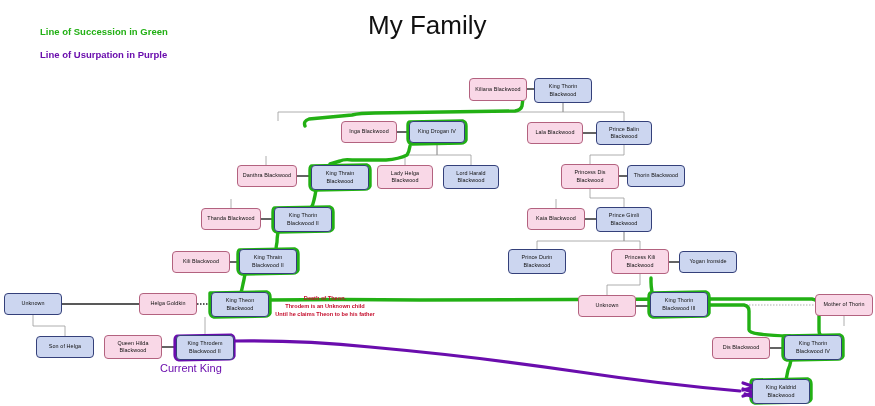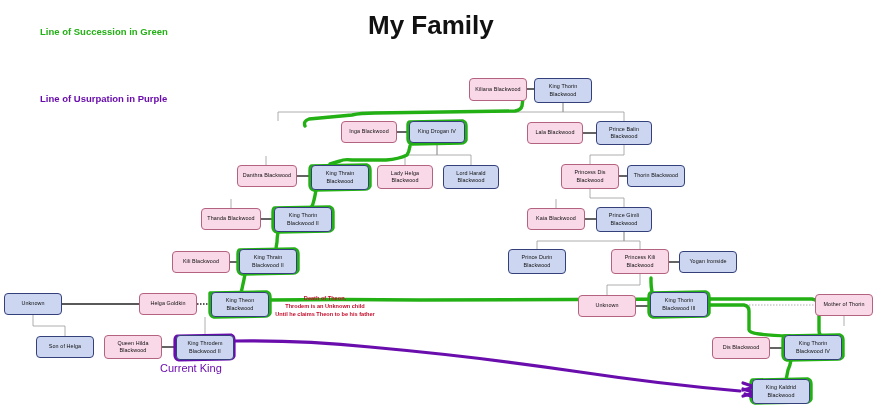--- a/index.html
+++ b/index.html
@@ -50,34 +50,34 @@
     border: 1px solid #34407a;
   }
   .node-label {
     white-space: pre-line;
     display: block;
   }
   .title {
     position: absolute;
     font-size: 26px;
     color: #111111;
-    font-weight: 700;
+    font-weight: 400;
     white-space: nowrap;
     z-index: 6;
     text-align: right;
   }
   .legend-line {
     position: absolute;
     font-size: 9.5px;
     font-weight: bold;
     white-space: nowrap;
     z-index: 6;
   }
   .legend-green { color: #22b014; }
-  .legend-purple { color: #6a0dad; margin-top: 44px; }
+  .legend-purple { color: #6a0dad; }
   .annotation {
     position: absolute;
     font-size: 5.6px;
     font-weight: bold;
     color: #c40b2a;
     text-align: center;
     line-height: 1.45;
     white-space: pre-line;
     z-index: 6;
   }

